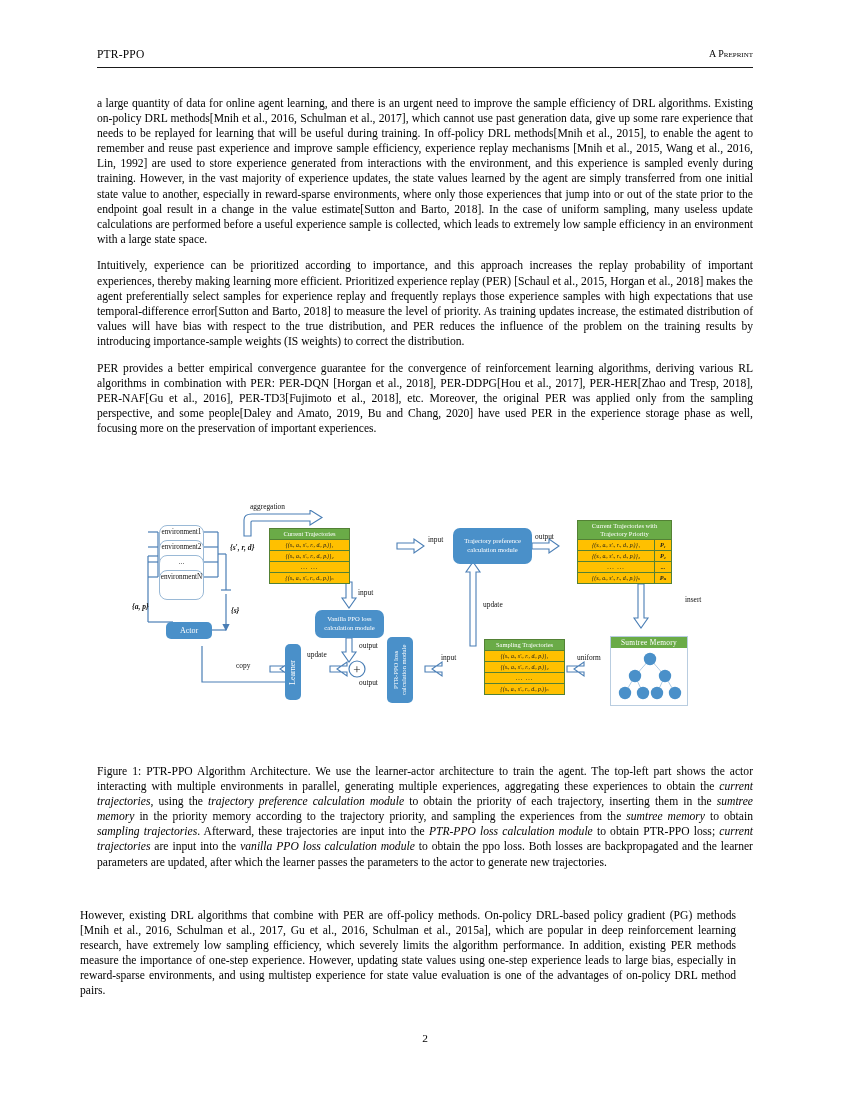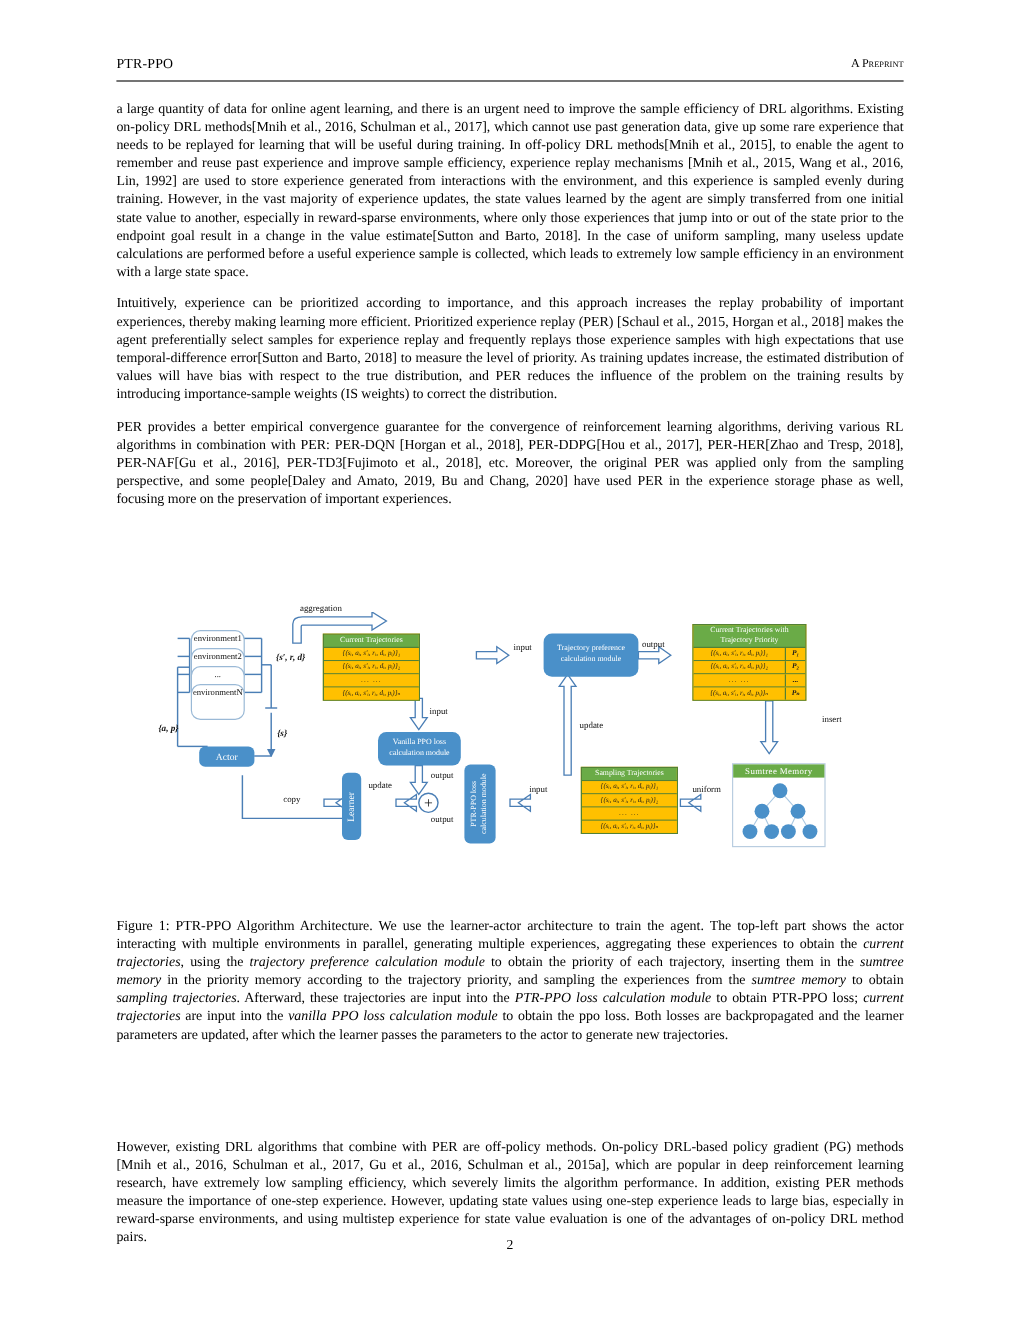--- a/index.html
+++ b/index.html
@@ -33,21 +33,21 @@
     font-variant: small-caps;
   }
   .header-rule {
     position: absolute; left: 0; right: 0; top: 19px;
     border-top: 1.1px solid #1a1a1a;
   }
 
   
   .content {
     position: absolute;
-    left: 97px; top: 83px; width: 656px;
+    left: 97px; top: 96px; width: 656px;
   }
   p.para {
     margin: 0 0 11.5px 0;
     font-size: 11.6px;
     line-height: 15.1px;
     text-align: justify;
     text-justify: inter-word;
     hyphens: none;
   }
   p.caption {
@@ -409,19 +409,19 @@
         </svg>
       </div>
     </div>
 
   </div>
 
   <div style="position:absolute; left:97px; top:764px; width:656px;">
     <p class="caption"><span>Figure 1:</span><span> PTR-PPO Algorithm Architecture. We use the learner-actor architecture to train the agent. The top-left part shows the actor interacting with multiple environments in parallel, generating multiple experiences, aggregating these experiences to obtain the </span><span class="it">current trajectories</span><span>, using the </span><span class="it">trajectory preference calculation module</span><span> to obtain the priority of each trajectory, inserting them in the </span><span class="it">sumtree memory</span><span> in the priority memory according to the trajectory priority, and sampling the experiences from the </span><span class="it">sumtree memory</span><span> to obtain </span><span class="it">sampling trajectories</span><span>. Afterward, these trajectories are input into the </span><span class="it">PTR-PPO loss calculation module</span><span> to obtain PTR-PPO loss; </span><span class="it">current trajectories</span><span> are input into the </span><span class="it">vanilla PPO loss calculation module</span><span> to obtain the ppo loss. Both losses are backpropagated and the learner parameters are updated, after which the learner passes the parameters to the actor to generate new trajectories.</span></p>
   </div>
 
-  <div style="position:absolute; left:97px; top:908px; width:656px;margin-top:40px;">
+  <div style="position:absolute; left:80px; top:908px; width:656px;">
     <p class="para">However, existing DRL algorithms that combine with PER are off-policy methods. On-policy DRL-based policy gradient (PG) methods [Mnih et al., 2016, Schulman et al., 2017, Gu et al., 2016, Schulman et al., 2015a], which are popular in deep reinforcement learning research, have extremely low sampling efficiency, which severely limits the algorithm performance. In addition, existing PER methods measure the importance of one-step experience. However, updating state values using one-step experience leads to large bias, especially in reward-sparse environments, and using multistep experience for state value evaluation is one of the advantages of on-policy DRL method pairs.</p>
   </div>
 
   <div class="pagenum">2</div>
 
 </div>
 
 </body></html>

